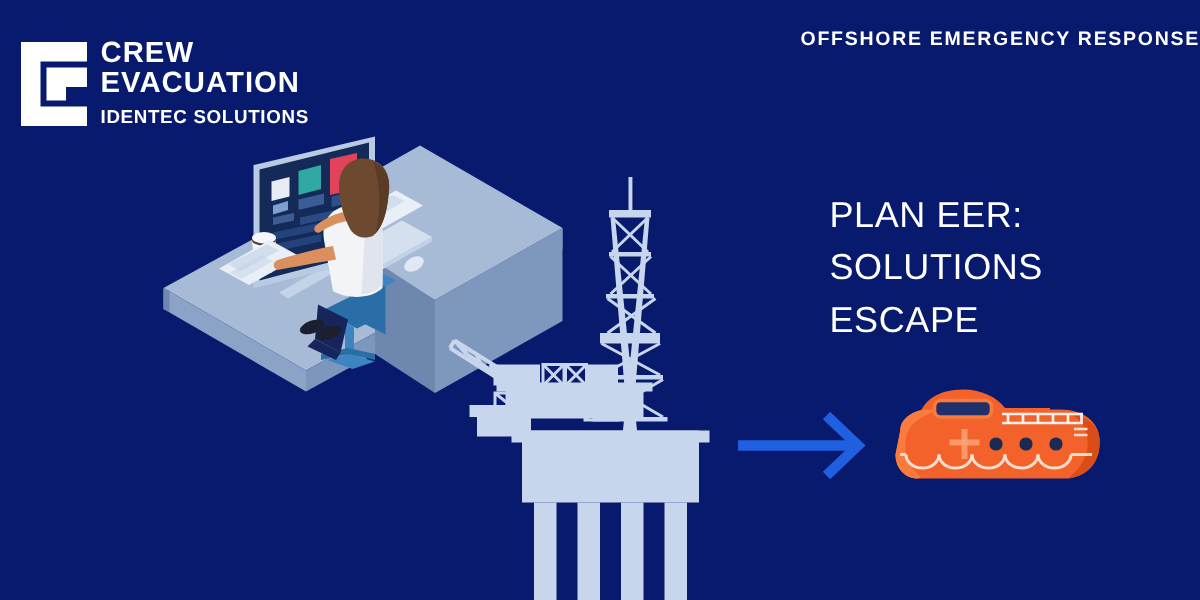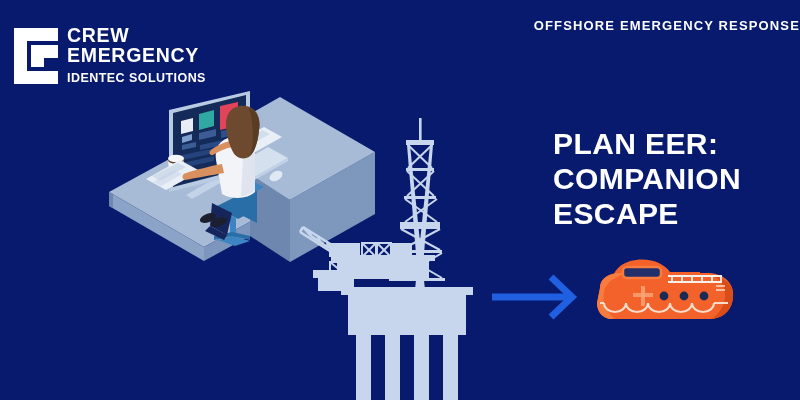--- a/index.html
+++ b/index.html
@@ -69,22 +69,22 @@
     letter-spacing: 1.15px;
     white-space: nowrap;
   }
 
   
   #eer-text {
     position: absolute;
     left: 553px;
     top: 126px;
     color: #ffffff;
-    font-size: 30px;
-    font-weight: bold;
+    font-size: 24px;
+    font-weight: normal;
     line-height: 35px;
     letter-spacing: 0.4px;
   }
   #eer-text div { white-space: nowrap; }
 
   
   .art {
     position: absolute;
     left: 0;
     top: 0;
@@ -337,26 +337,26 @@
     </g>
   </svg>
 
   <div id="logo-block">
     <svg id="logo-mark" viewBox="0 0 44 56">
       <path d="M0,0 H44 V13 H13 V43 H44 V56 H0 Z" fill="#ffffff"></path>
       <path d="M17,17 H44 V30 H30 V39 H17 Z" fill="#ffffff"></path>
     </svg>
     <div id="logo-words">
       <div class="logo-line-1">CREW</div>
-      <div class="logo-line-2">EMERGENCY</div>
+      <div class="logo-line-2">EVACUATION</div>
       <div class="logo-line-3">IDENTEC SOLUTIONS</div>
     </div>
   </div>
 
   <div id="headline">OFFSHORE EMERGENCY RESPONSE</div>
 
   <div id="eer-text">
     <div>PLAN EER:</div>
-    <div>COMPANION</div>
+    <div>SOLUTIONS</div>
     <div>ESCAPE</div>
   </div>
 
 </div>
 
 </body></html>

